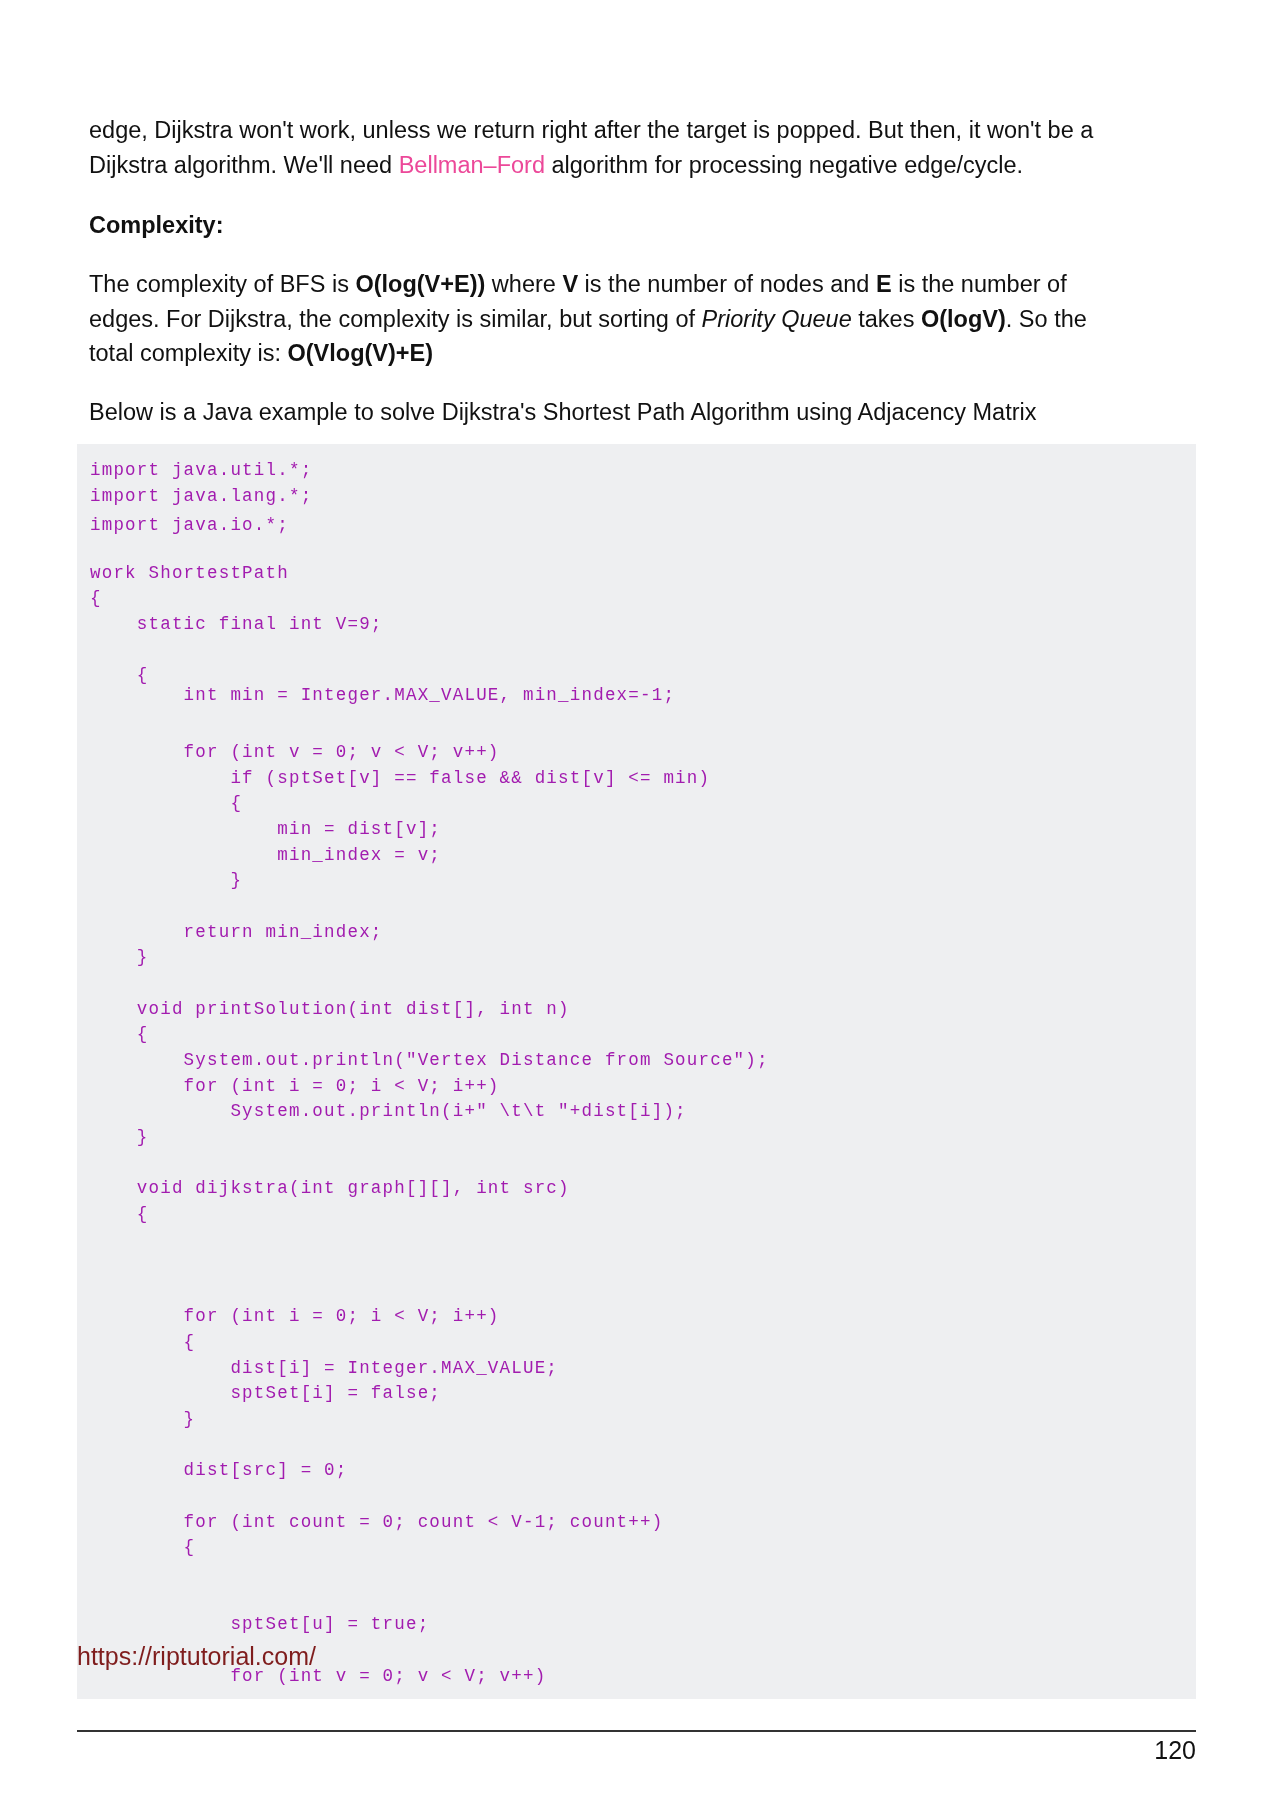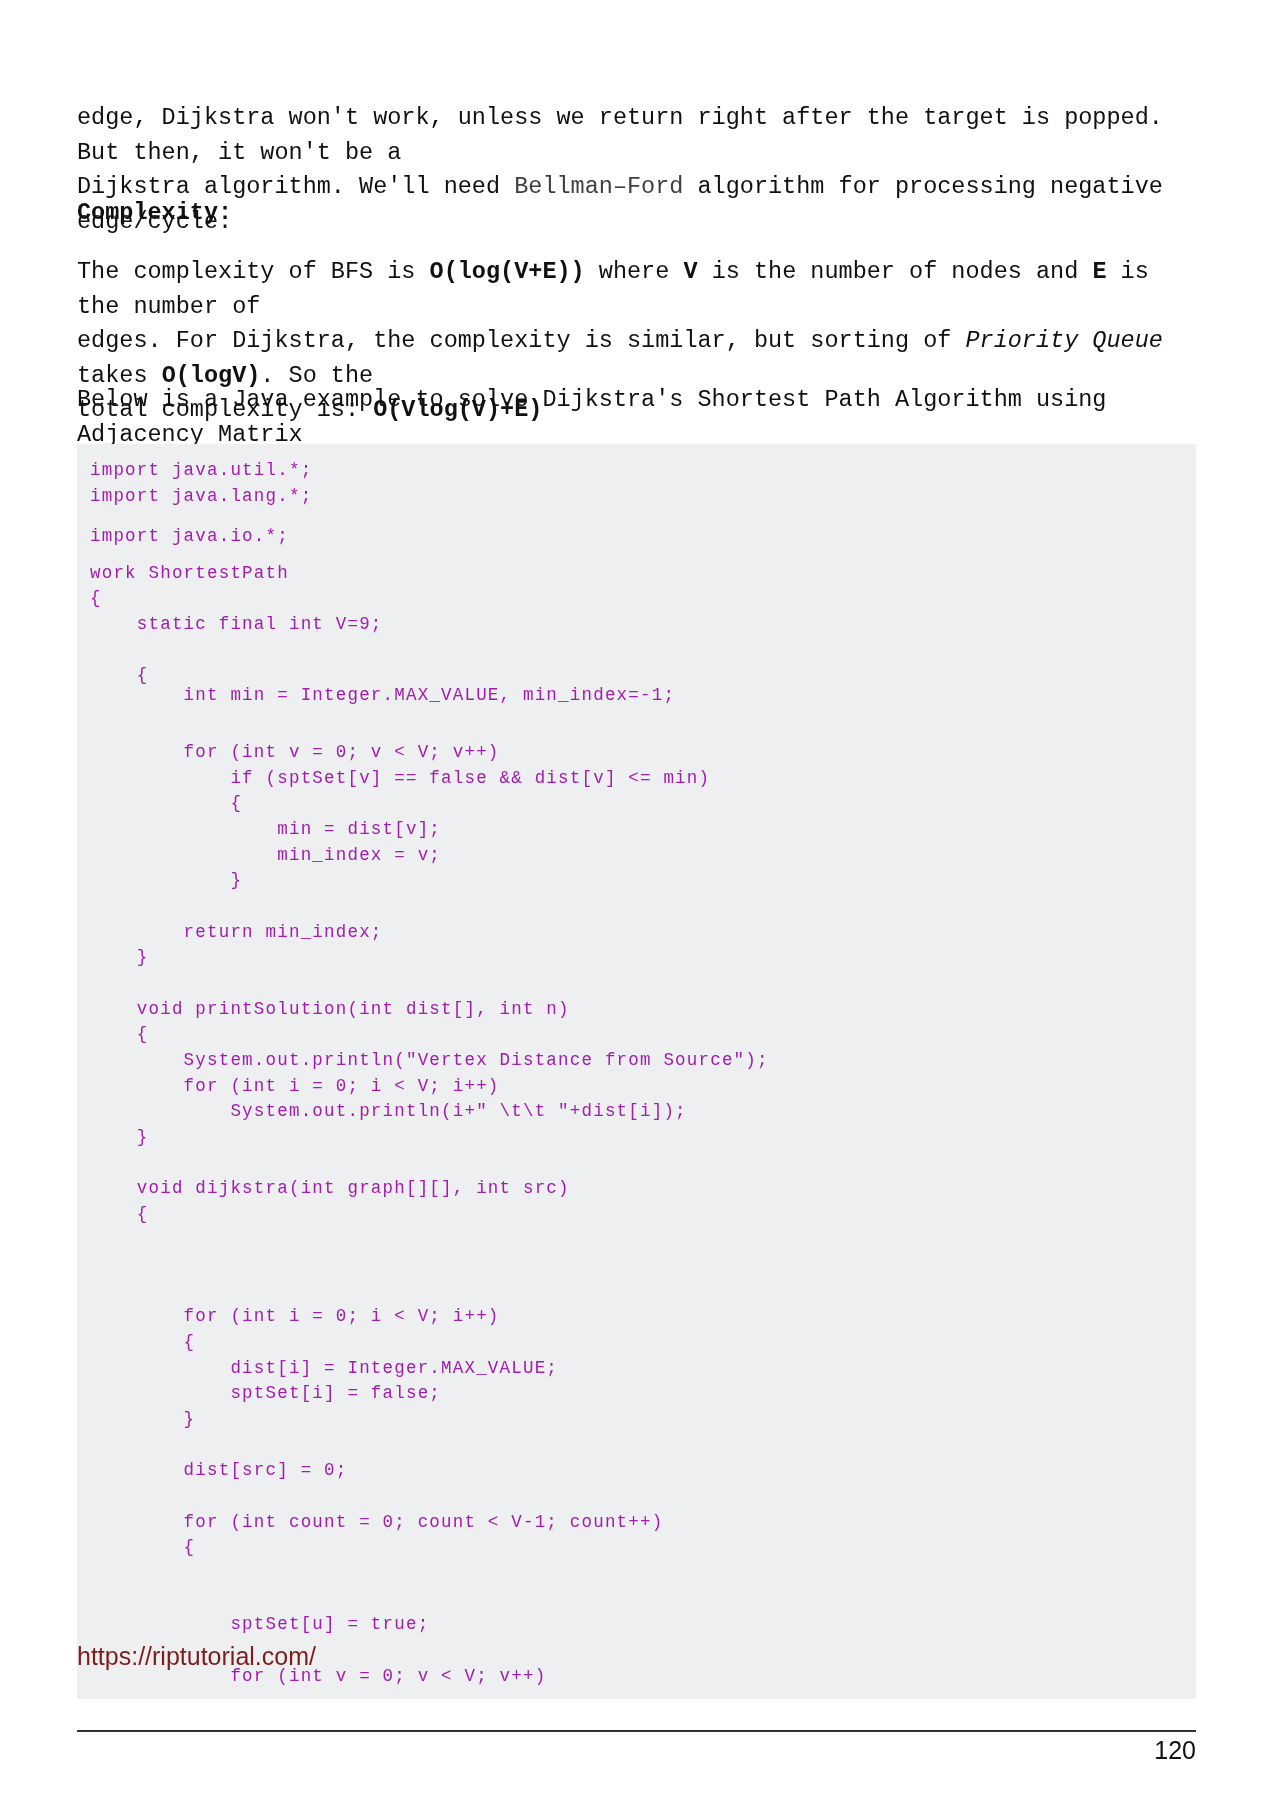--- a/index.html
+++ b/index.html
@@ -1,22 +1,22 @@
 <!DOCTYPE html>
 <html><head>
 <meta charset="utf-8">
 <style>
   html, body { margin: 0; padding: 0; background: #ffffff; }
   body { width: 1272px; height: 1800px; position: relative; overflow: hidden;
          font-family: "Liberation Sans", sans-serif; color: #111111; }
   .page { position: absolute; left: 77px; top: 0; width: 1119px; }
-  .p { position: absolute; left: 0; width: 1119px; font-size: 23.5px; line-height: 34.5px; margin: 0; font-family: Liberation Mono, monospace; }
+  .p { position: absolute; left: 0; width: 1119px; font-size: 23.5px; line-height: 34.5px; margin: 12px; }
   .p b { font-weight: bold; }
   .p i { font-style: italic; }
-  .link { color: #404040; text-decoration: none; }
+  .link { color: #ec4899; text-decoration: none; }
   .heading { font-weight: bold; }
   .code-box { position: absolute; left: 77px; top: 444px; width: 1119px; height: 1255px;
               background: #eeeff1; }
   .code-line { position: absolute; left: 13px; height: 26px; line-height: 26px;
                font-family: "Liberation Mono", monospace; font-size: 17.5px; color: #a21caf;
                white-space: pre; letter-spacing: 1.2px; }
   .rule { position: absolute; left: 77px; top: 1730px; width: 1119px; height: 2px; background: #333333; }
   .footer-url { position: absolute; left: 77px; top: 1639px; font-size: 25px; line-height: 34px; color: #7f1d1d; }
   .footer-page { position: absolute; right: 76px; top: 1733px; font-size: 25px; line-height: 34px; color: #111; }
 </style>
@@ -36,21 +36,21 @@
     <span>edges. For Dijkstra, the complexity is similar, but sorting of </span><i>Priority Queue</i><span> takes </span><b>O(logV)</b><span>. So the</span><br>
     <span>total complexity is: </span><b>O(Vlog(V)+E)</b>
   </p>
 
   <p class="p" style="top:383px;">Below is a Java example to solve Dijkstra's Shortest Path Algorithm using Adjacency Matrix</p>
 </div>
 
 <div class="code-box" id="code-box">
     <div class="code-line" style="top: 13px;">import java.util.*;</div>
     <div class="code-line" style="top: 38.65px;">import java.lang.*;</div>
-    <div class="code-line" style="top: 79px;">import java.io.*;</div>
+    <div class="code-line" style="top: 68px;">import java.io.*;</div>
     <div class="code-line" style="top: 89.95px;"></div>
     <div class="code-line" style="top: 115.6px;">work ShortestPath</div>
     <div class="code-line" style="top: 141.25px;">{</div>
     <div class="code-line" style="top: 166.9px;">    static final int V=9;</div>
     <div class="code-line" style="top: 218.2px;">    {</div>
     <div class="code-line" style="top: 238px;">        int min = Integer.MAX_VALUE, min_index=-1;</div>
     <div class="code-line" style="top: 269.5px;"></div>
     <div class="code-line" style="top: 295.15px;">        for (int v = 0; v &lt; V; v++)</div>
     <div class="code-line" style="top: 320.8px;">            if (sptSet[v] == false &amp;&amp; dist[v] &lt;= min)</div>
     <div class="code-line" style="top: 346.45px;">            {</div>

